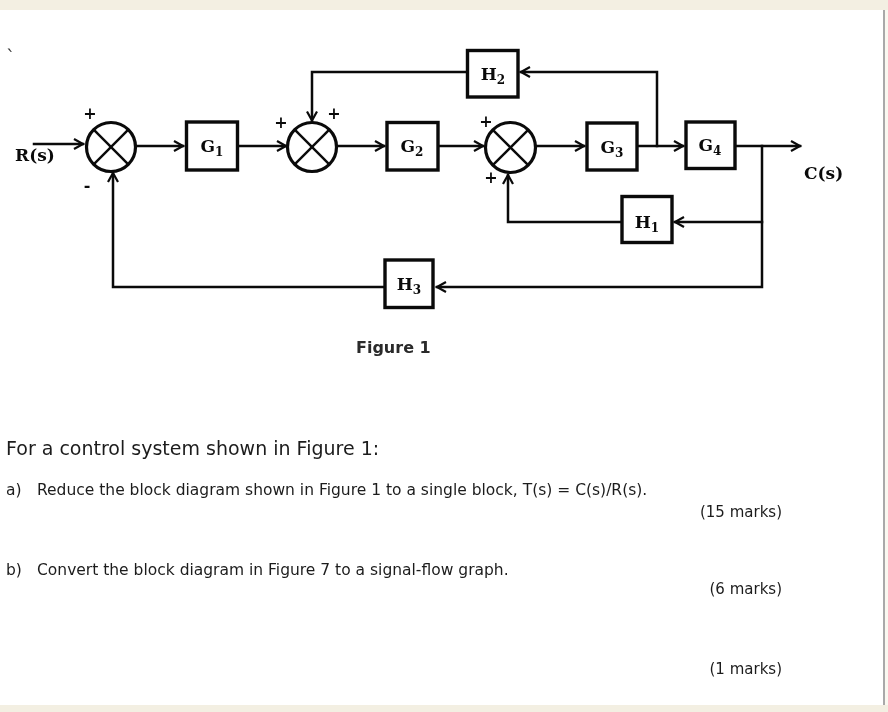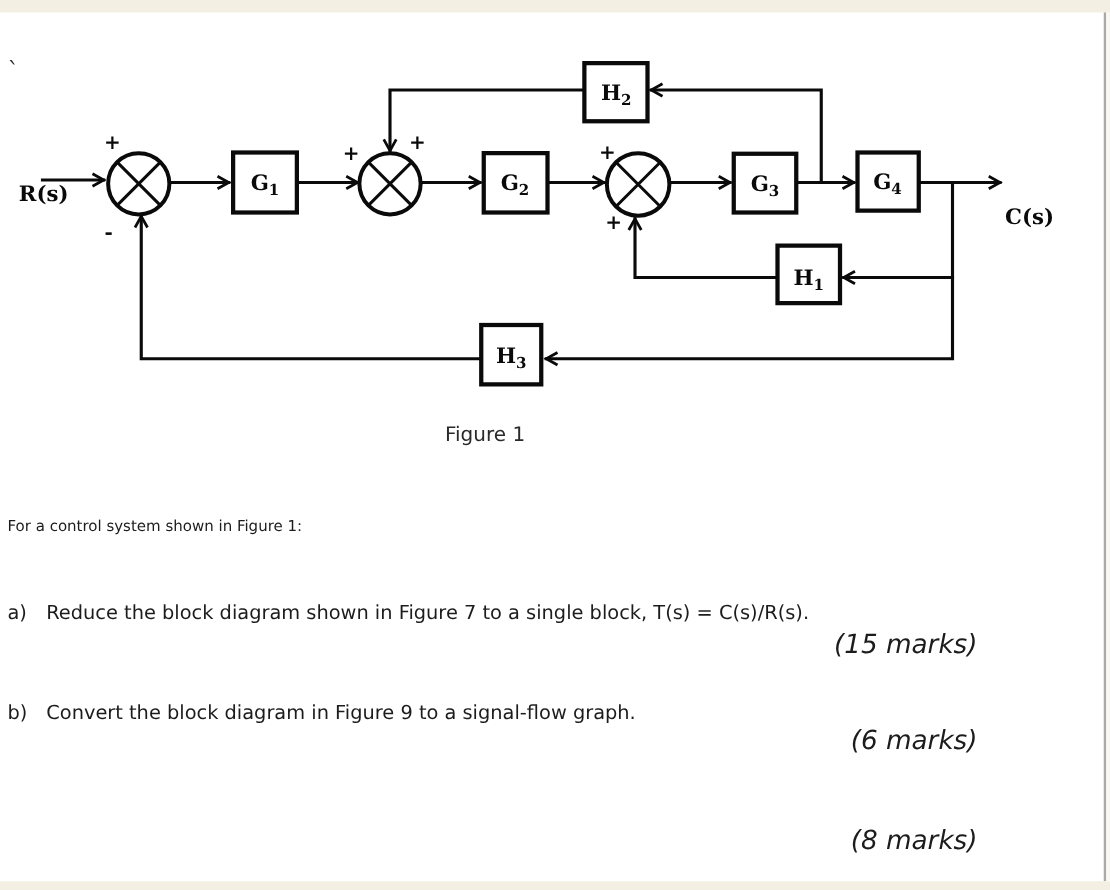--- a/index.html
+++ b/index.html
@@ -13,25 +13,25 @@
   svg.diagram{position:absolute;left:0;top:0;}
   svg .wire{stroke:#0a0a0a;stroke-width:2.5;fill:none;stroke-linecap:square;}
   svg .boxr{stroke:#0a0a0a;stroke-width:3.4;fill:#ffffff;}
   svg .sumc{stroke:#0a0a0a;stroke-width:3.2;fill:#ffffff;}
   svg .sumx{stroke:#0a0a0a;stroke-width:2.4;fill:none;}
   svg text{font-family:"DejaVu Serif","Liberation Serif",serif;font-weight:bold;fill:#0a0a0a;}
   svg .blklbl{font-size:17px;text-anchor:middle;}
   svg .sub{font-size:12px;}
   svg .iolbl{font-size:17px;text-anchor:start;}
   svg .sign{font-size:16px;text-anchor:middle;font-weight:bold;}
-  .caption{position:absolute;left:356px;top:338px;font-size:16px;font-weight:normal;color:#2a2a2a;}
-  .intro{position:absolute;left:6px;top:414px;font-size:12px;}
+  .caption{position:absolute;left:356px;top:338px;font-size:16px;font-weight:bold;color:#2a2a2a;}
+  .intro{position:absolute;left:6px;top:437px;font-size:19px;}
   .question{position:absolute;left:6px;font-size:15.5px;white-space:nowrap;}
   .q-label{display:inline-block;width:31px;}
-  .marks{position:absolute;right:106px;font-size:21px;text-align:left;font-style:italic;}
+  .marks{position:absolute;right:106px;font-size:15px;text-align:left;}
 </style>
 </head>
 <body>
 
 <div class="page">
   <div class="strip-top"></div>
   <div class="border-right-line"></div>
   <div class="border-right-sliver"></div>
   <div class="strip-bottom"></div>
 
@@ -113,23 +113,23 @@
 
     <text class="iolbl" x="15" y="161">R(s)</text>
     <text class="iolbl" x="804" y="179">C(s)</text>
   </svg>
 
   <div class="caption">Figure 1</div>
 
   <div class="intro">For a control system shown in Figure 1:</div>
 
   <div class="question" style="top:481px">
-    <span class="q-label">a)</span><span>Reduce the block diagram shown in Figure 7 to a single block, T(s) = C(s)/R(s).</span>
+    <span class="q-label">a)</span><span>Reduce the block diagram shown in Figure 1 to a single block, T(s) = C(s)/R(s).</span>
   </div>
   <div class="marks" style="top:503px">(15 marks)</div>
 
   <div class="question" style="top:561px">
-    <span class="q-label">b)</span><span>Convert the block diagram in Figure 9 to a signal-flow graph.</span>
+    <span class="q-label">b)</span><span>Convert the block diagram in Figure 7 to a signal-flow graph.</span>
   </div>
   <div class="marks" style="top:580px">(6 marks)</div>
 
-  <div class="marks" style="top:660px">(8 marks)</div>
+  <div class="marks" style="top:660px">(1 marks)</div>
 </div>
 
 </body></html>

